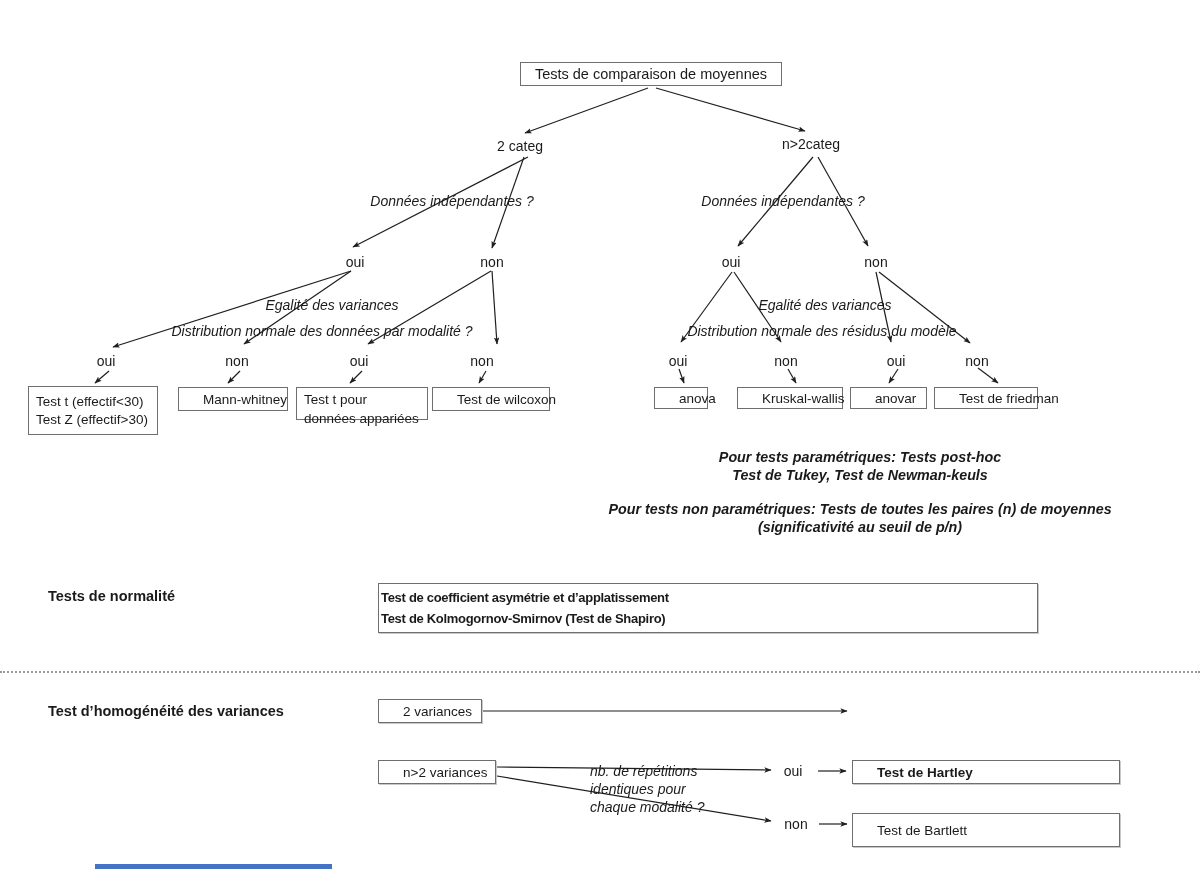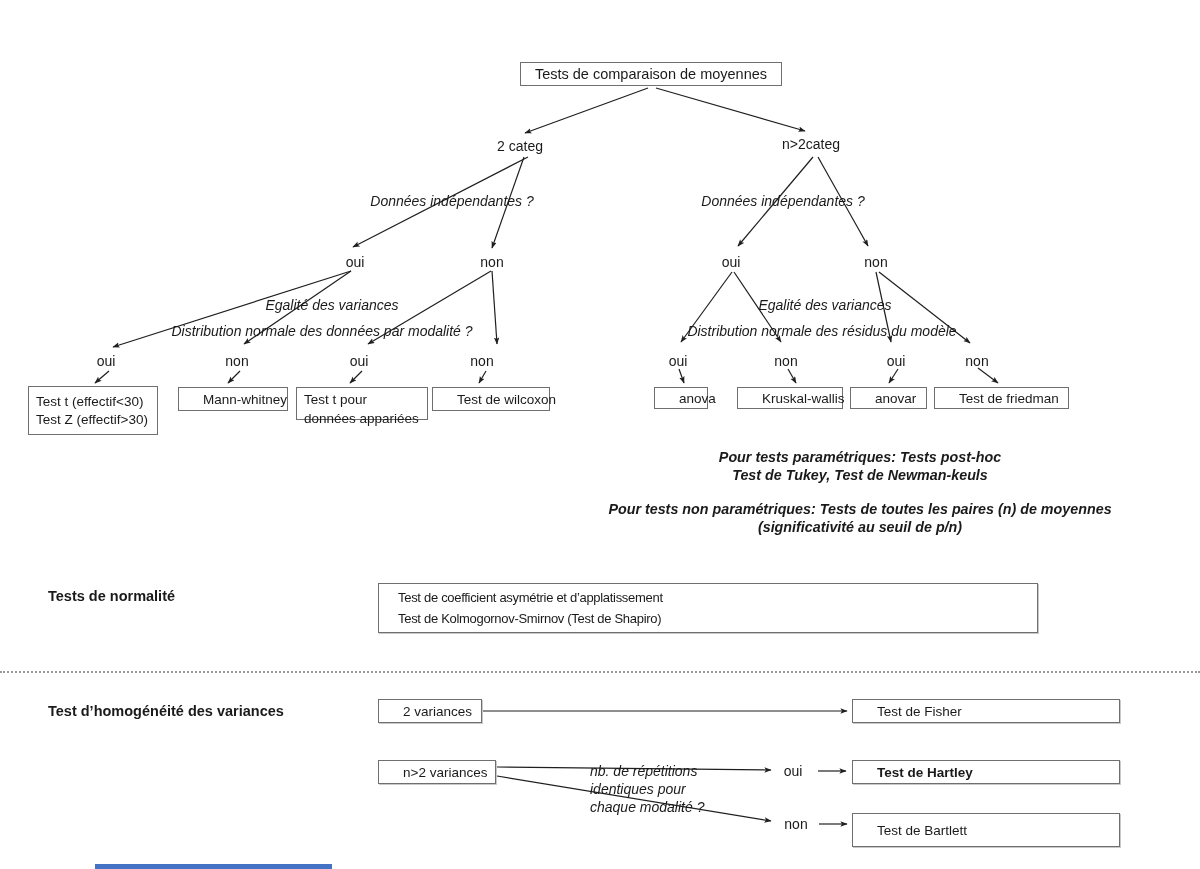--- a/index.html
+++ b/index.html
@@ -109,47 +109,44 @@
 
   <div class="box" style="left:654px;top:387px;width:54px;height:22px;">
     <span>anova</span>
   </div>
   <div class="box" style="left:737px;top:387px;width:106px;height:22px;">
     <span>Kruskal-wallis</span>
   </div>
   <div class="box" style="left:850px;top:387px;width:77px;height:22px;">
     <span>anovar</span>
   </div>
-  <div class="box" style="left:934px;top:387px;width:135px;height:22px;text-align:center;">
+  <div class="box" style="left:934px;top:387px;width:104px;height:22px;text-align:center;">
     <span>Test de friedman</span>
   </div>
 
   <div class="notes" style="left:860px;top:448px;">
     <div>Pour tests paramétriques: Tests post-hoc</div>
     <div>Test de Tukey, Test de Newman-keuls</div>
     <div style="height:16px;"></div>
     <div>Pour tests non paramétriques: Tests de toutes les paires (n) de moyennes</div>
     <div>(significativité au seuil de p/n)</div>
   </div>
 
   <div class="lbl b" style="left:48px;top:588px;font-size:14.5px;">Tests de normalité</div>
-  <div class="box multi shadow narrow" style="left:378px;top:583px;width:660px;height:50px;padding:3px 19px;">
+  <div class="box multi shadow narrow" style="left:378px;top:583px;width:660px;height:50px;padding:3px 2px;font-weight:bold;">
     <span>Test de coefficient asymétrie et d’applatissement</span>
     <span>Test de Kolmogornov-Smirnov (Test de Shapiro)</span>
   </div>
 
   <div class="divider" style="top:671px;"></div>
 
   <div class="lbl b" style="left:48px;top:703px;font-size:14.5px;">Test d’homogénéité des variances</div>
 
   <div class="box shadow" style="left:378px;top:699px;width:104px;height:24px;">
     <span>2 variances</span>
-  </div>
-  <div class="box shadow" style="left:852px;top:699px;width:268px;height:24px;">
-    <span>Test de Fisher</span>
   </div>
 
   <div class="box shadow" style="left:378px;top:760px;width:118px;height:24px;">
     <span>n&gt;2 variances</span>
   </div>
 
   <div class="lbl it" style="left:590px;top:763px;">nb. de répétitions</div>
   <div class="lbl it" style="left:590px;top:781px;">identiques pour</div>
   <div class="lbl it" style="left:590px;top:799px;">chaque modalité ?</div>
 

